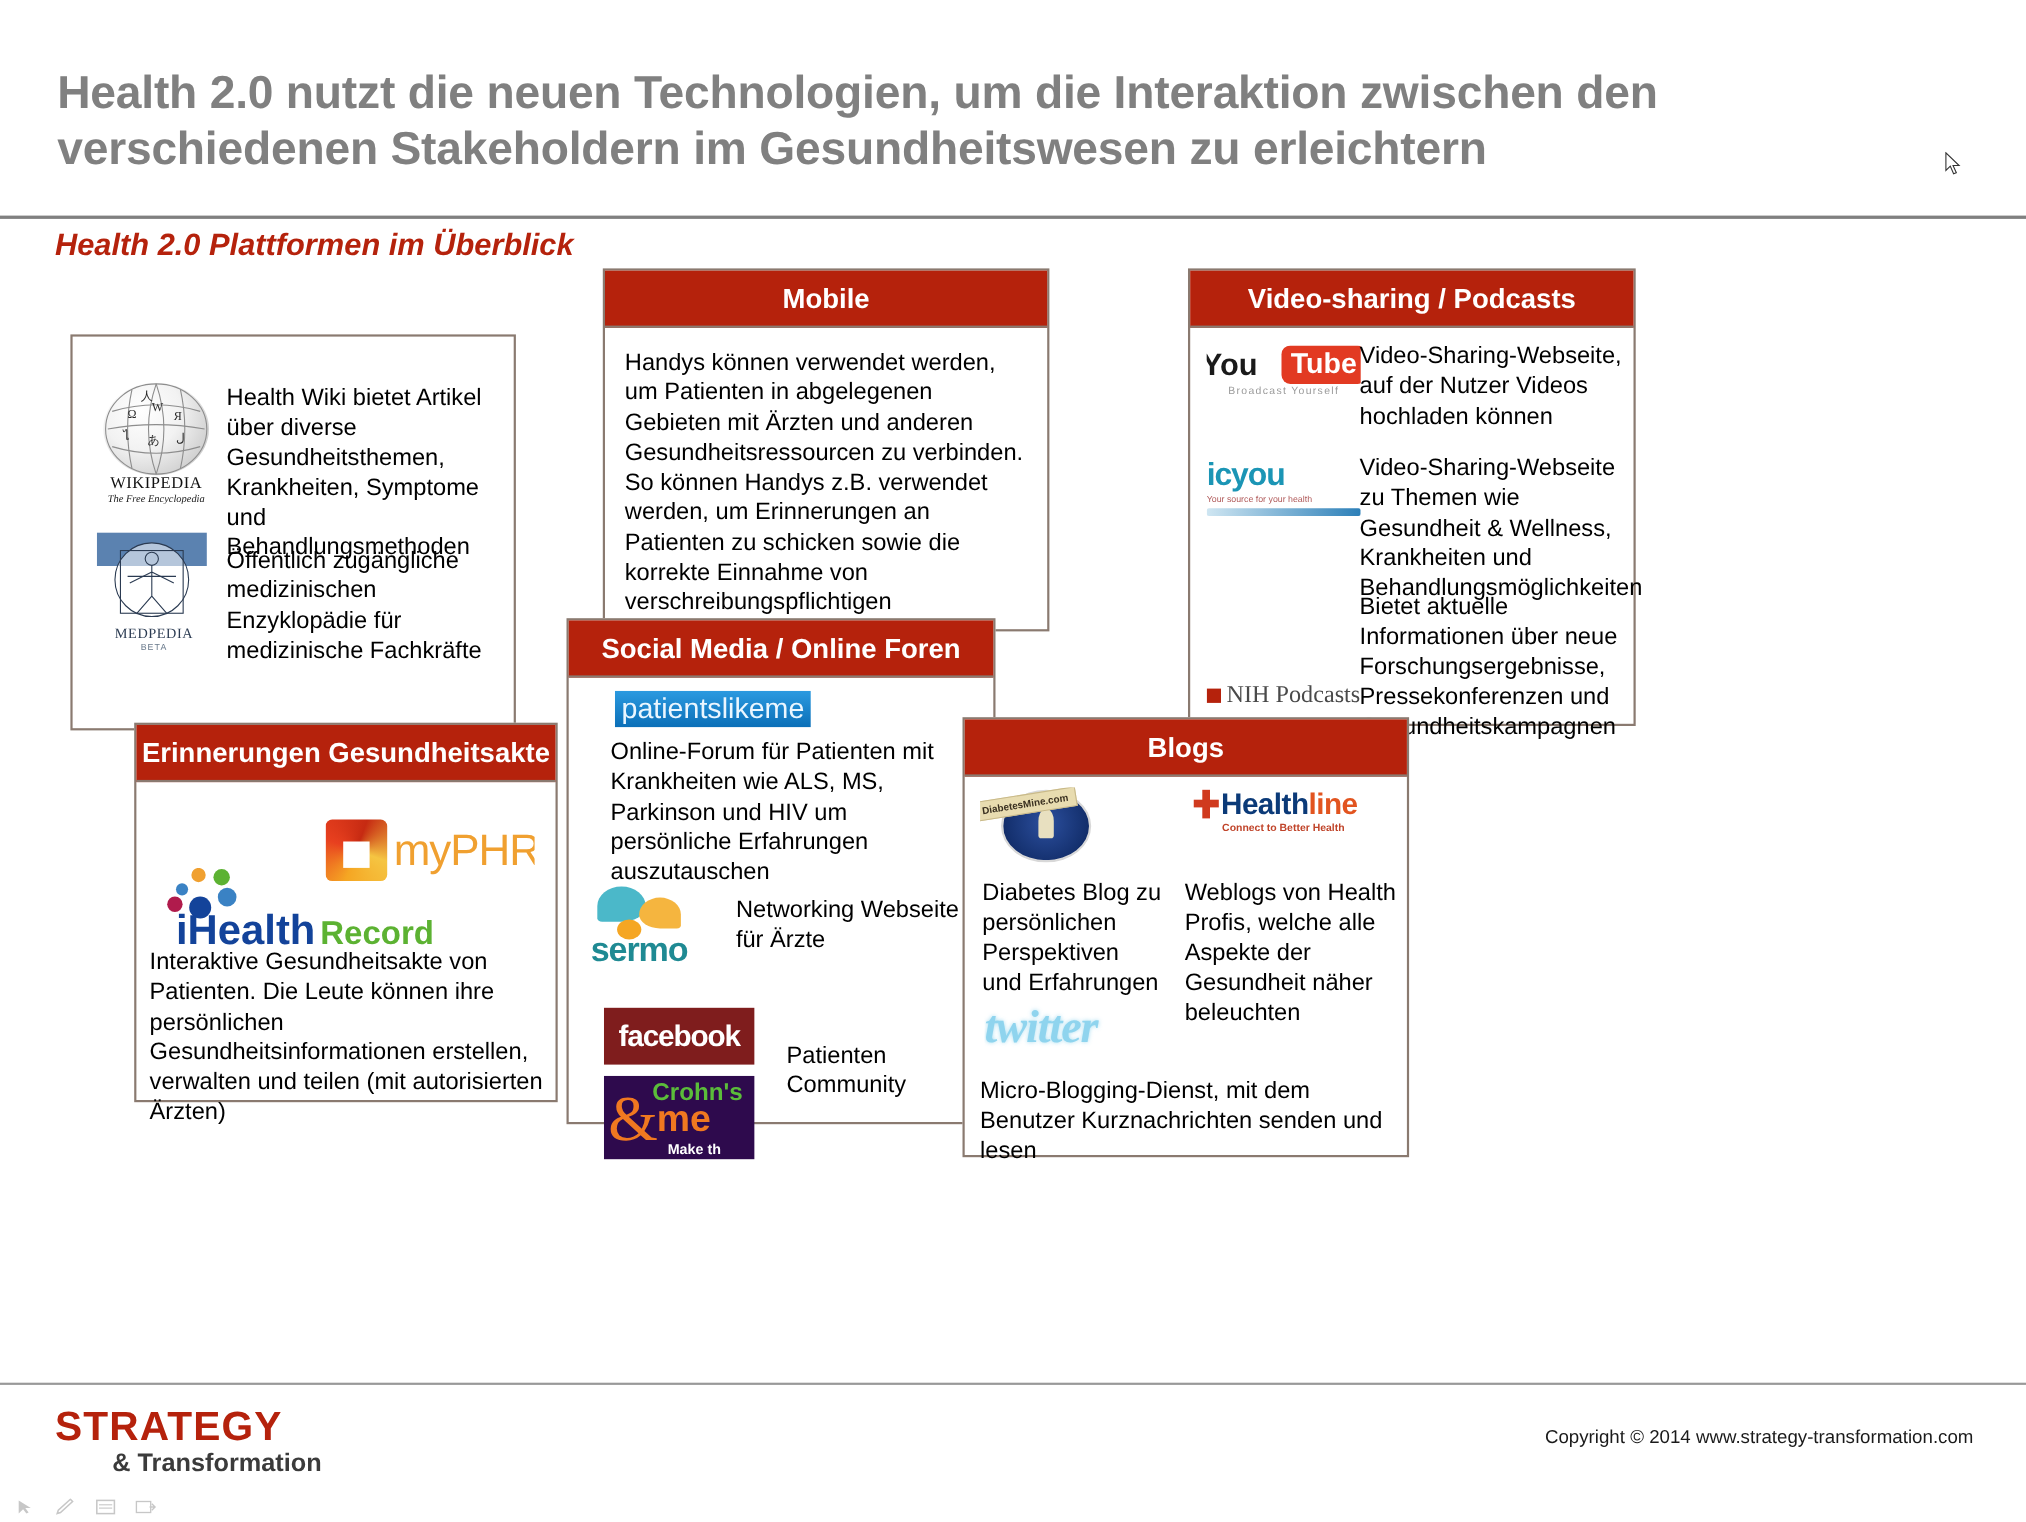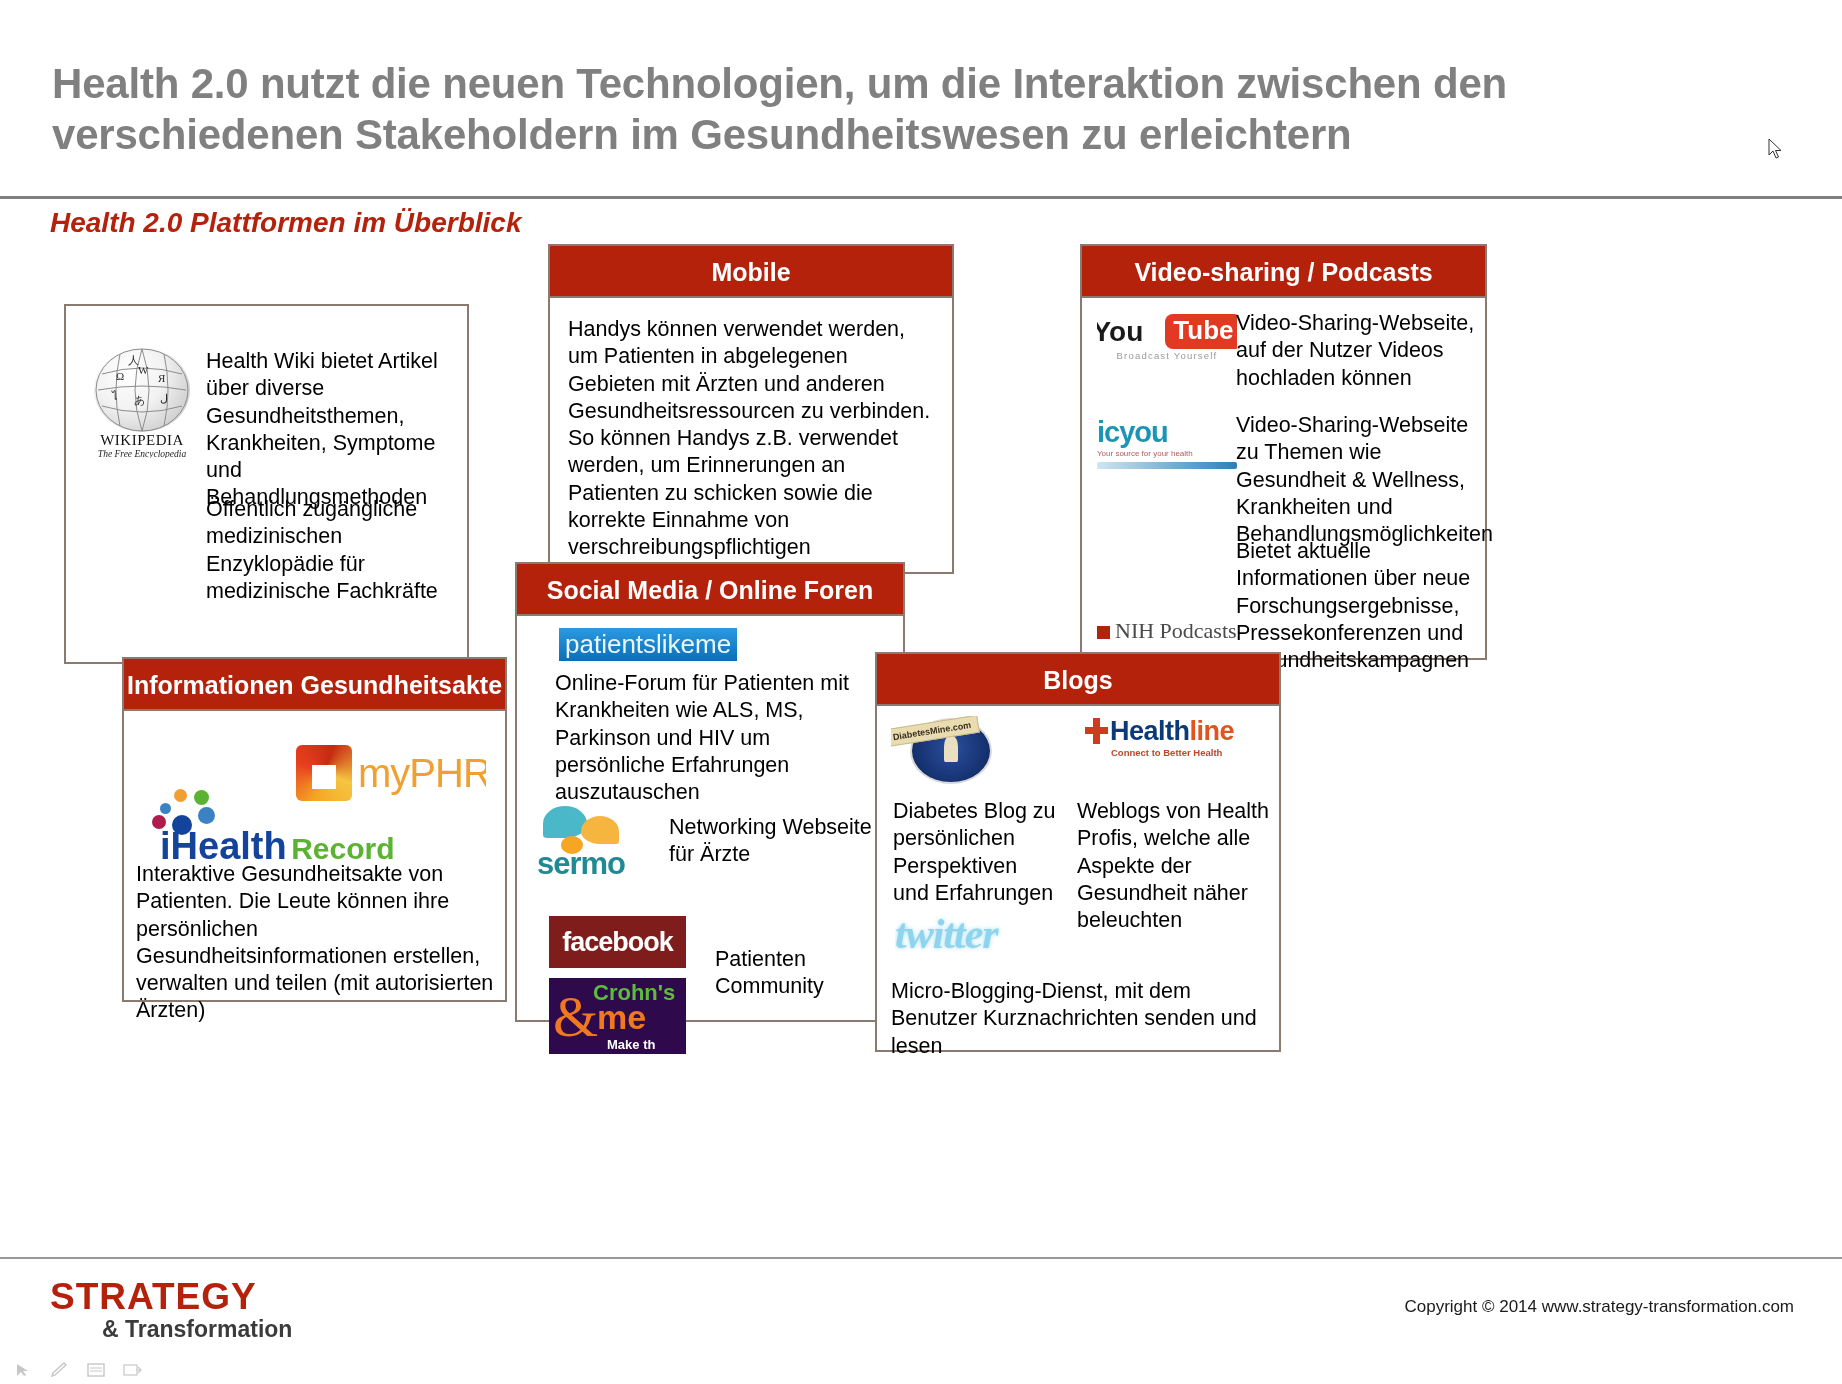--- a/index.html
+++ b/index.html
@@ -331,20 +331,35 @@
             </g>
           </svg>
         </div>
         <div class="wp-caption">
           <div class="wp-name">WIKIPEDIA</div>
           <div class="wp-sub">The Free Encyclopedia</div>
         </div>
       </div>
       <div class="desc" id="wikis-row1-text">Health Wiki bietet Artikel über diverse Gesundheitsthemen, Krankheiten, Symptome und Behandlungsmethoden</div>
 
+      <div class="logo-box" id="wikis-logo-medpedia">
+        <div class="mp-img">
+          <div class="mp-circle"></div>
+          <div class="mp-sq"></div>
+          <svg width="100" height="84" viewBox="0 0 100 84" style="position:absolute;left:0;top:0;">
+            <g stroke="#2b3b52" stroke-width="1" fill="none">
+              <circle cx="50" cy="24" r="6"></circle>
+              <path d="M50 30 L50 58 M50 36 L30 46 M50 36 L70 46 M50 58 L36 74 M50 58 L64 74"></path>
+              <path d="M28 40 L72 40"></path>
+            </g>
+          </svg>
+        </div>
+        <div class="mp-cap">MEDPEDIA</div>
+        <div class="mp-beta">BETA</div>
+      </div>
       <div class="desc" id="wikis-row2-text">Öffentlich zugängliche medizinischen Enzyklopädie für medizinische Fachkräfte</div>
     </div>
   </div>
 
   <div class="panel" id="panel-mobile">
     <div class="panel-header">Mobile</div>
     <div class="panel-body" style="height:276px;">
       <div class="desc" id="mobile-text">Handys können verwendet werden, um Patienten in abgelegenen Gebieten mit Ärzten und anderen Gesundheitsressourcen zu verbinden. So können Handys z.B. verwendet werden, um Erinnerungen an Patienten zu schicken sowie die korrekte Einnahme von verschreibungspflichtigen Medikamenten zu überwachen</div>
     </div>
   </div>
@@ -369,21 +384,21 @@
       <div class="desc" id="video-text-2">Video-Sharing-Webseite zu Themen wie Gesundheit &amp; Wellness, Krankheiten und Behandlungsmöglichkeiten</div>
 
       <div class="logo-box" id="video-logo-nih">
         <span class="nih-sq"></span><span class="nih-txt">NIH Podcasts</span>
       </div>
       <div class="desc" id="video-text-3">Bietet aktuelle Informationen über neue Forschungsergebnisse, Pressekonferenzen und Gesundheitskampagnen</div>
     </div>
   </div>
 
   <div class="panel" id="panel-ehr">
-    <div class="panel-header">Informationen Gesundheitsakte</div>
+    <div class="panel-header">Erinnerungen Gesundheitsakte</div>
     <div class="panel-body" style="height:291px;">
       <div class="logo-box" id="ehr-logo-myphr">
         <div class="myphr-sq">
             <div class="myphr-hole"></div>
           </div>
         <div class="myphr-txt">myPHR</div>
       </div>
       <div class="logo-box" id="ehr-logo-ihealth">
         <div class="ih-dots">
           <span class="ih-dot" style="left:26px;top:0px;width:13px;height:13px;background:#f0a030;"></span>

